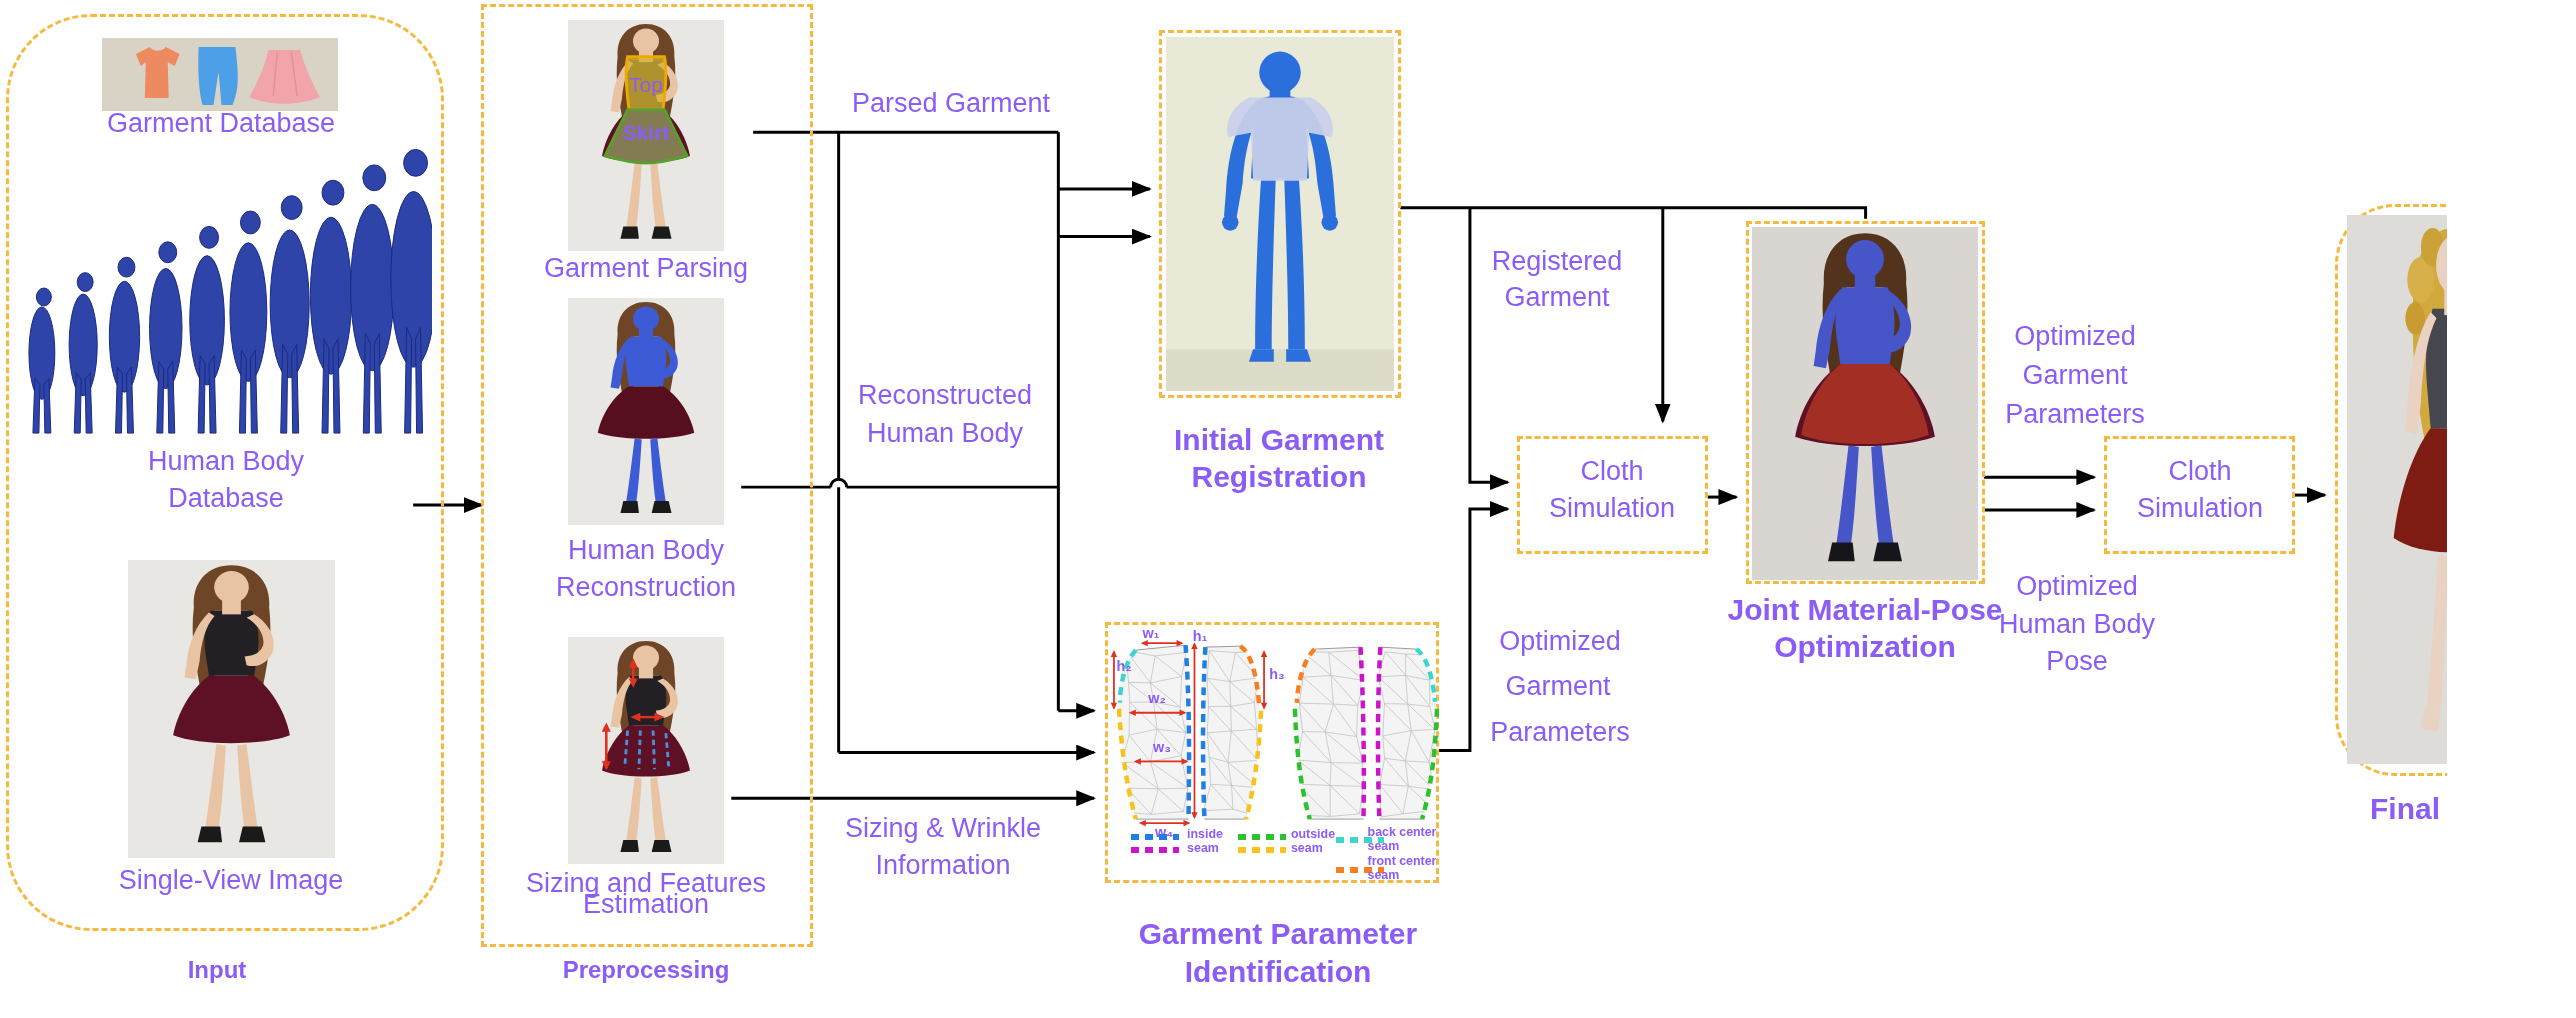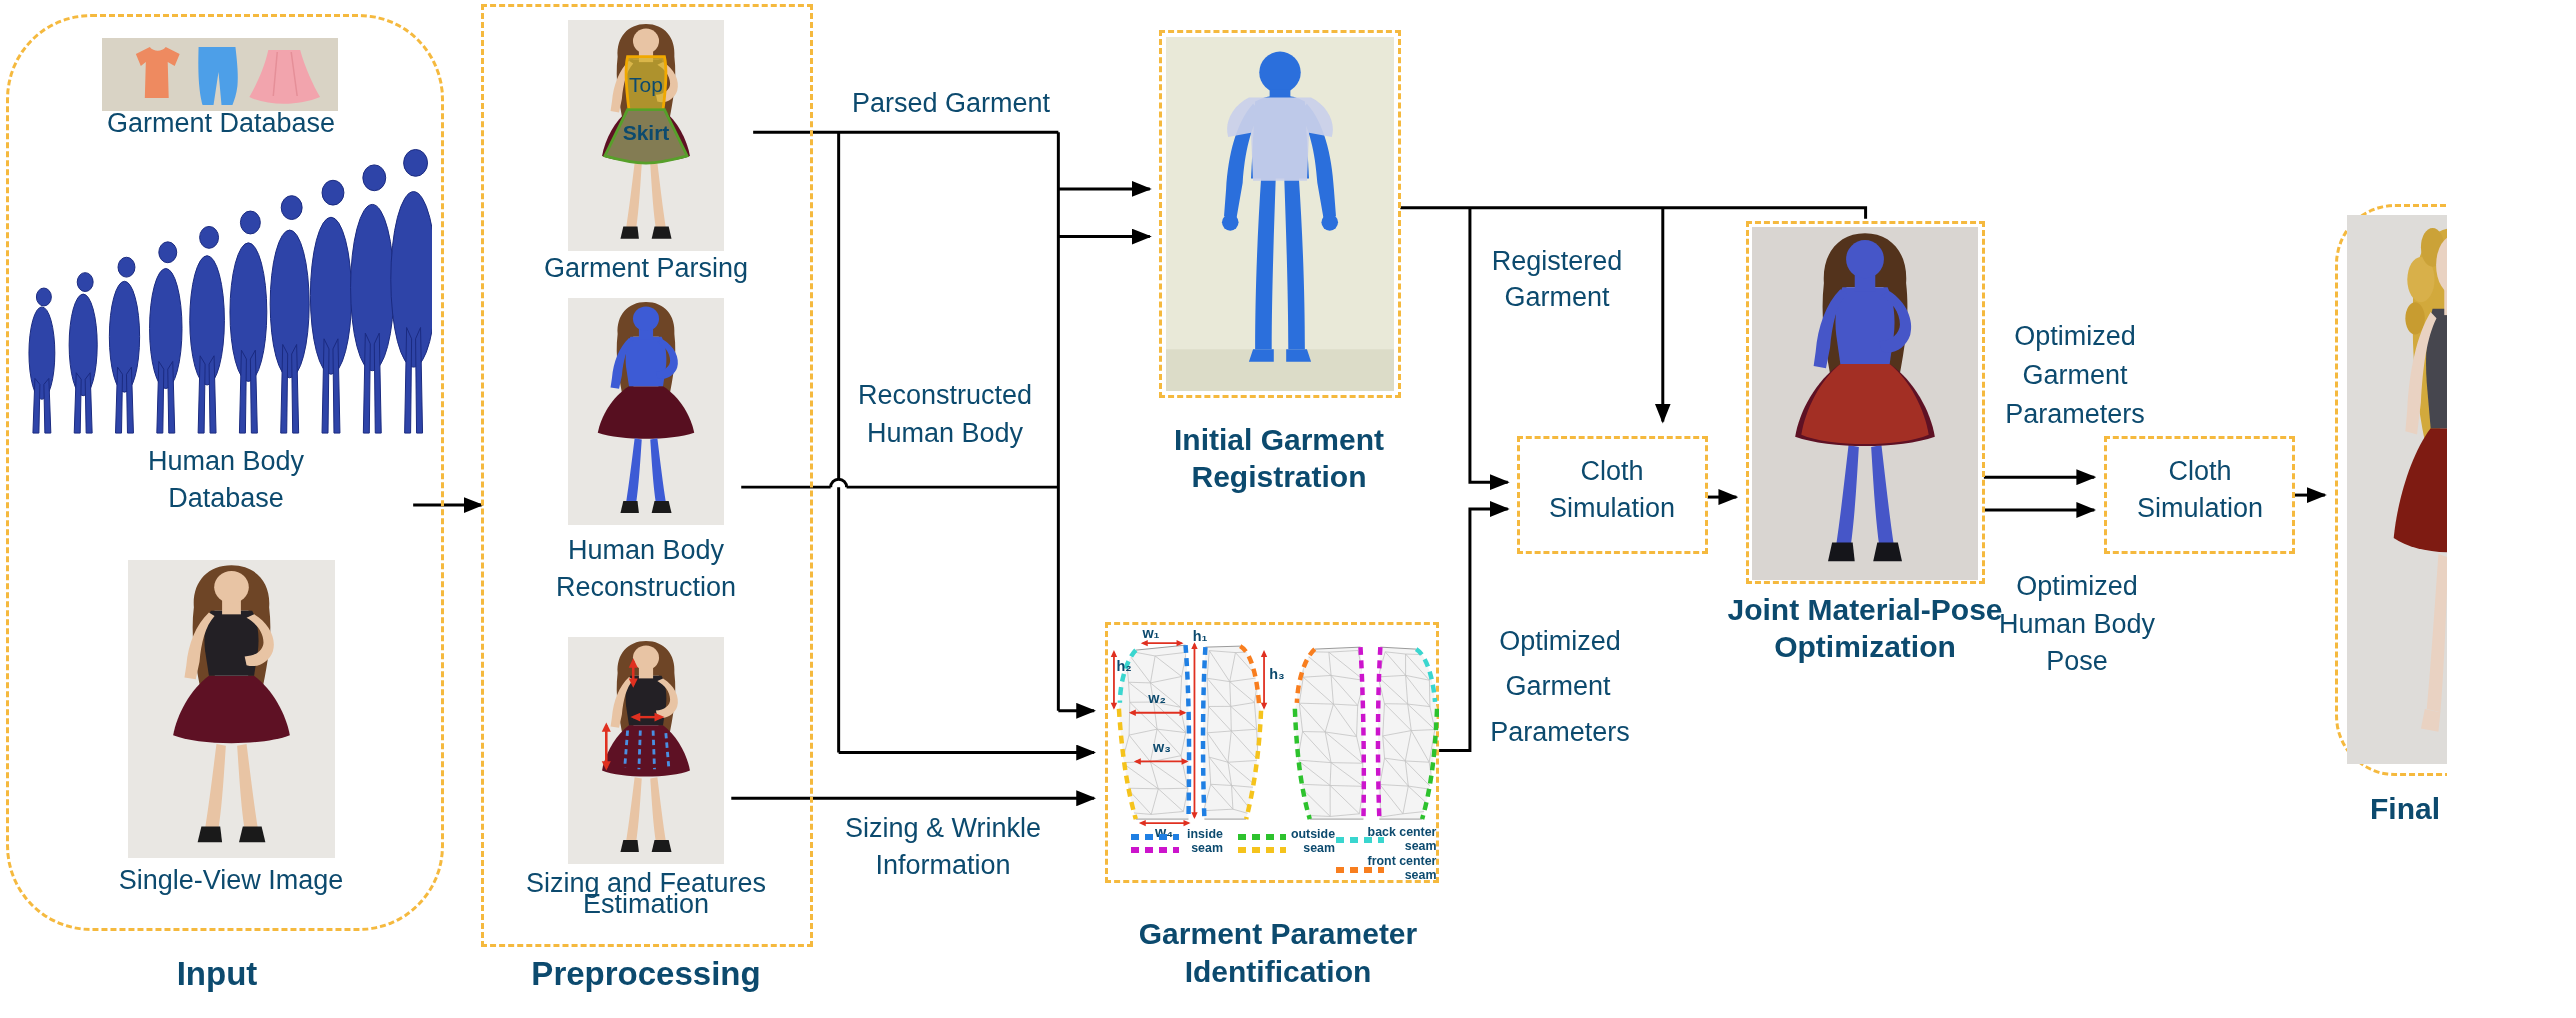--- a/index.html
+++ b/index.html
@@ -1,28 +1,28 @@
 <!DOCTYPE html>
 <html><head>
 <meta charset="utf-8">
 <style>
   html,body{margin:0;padding:0;background:#fff;}
   #canvas{position:relative;width:2447px;height:1018px;background:#fff;
-          font-family:"Liberation Sans",sans-serif;color:#0c4a6e;overflow:hidden;}
+          font-family:"Liberation Sans",sans-serif;color:#8b5cf6;overflow:hidden;}
   .box{position:absolute;border:3px dashed #F5B93E;box-sizing:border-box;}
   .lbl{position:absolute;transform:translateX(-50%);white-space:nowrap;
        font-size:27px;line-height:1.05;text-align:center;}
   .bold{font-weight:bold;font-size:30px;}
-  .title{font-weight:bold;font-size:33px;}
+  .title{font-weight:bold;font-size:24px;}
   .ovl{position:absolute;transform:translateX(-50%);font-size:21px;white-space:nowrap;}
   .ph{position:absolute;}
   .ph svg{display:block;}
   .meas{position:absolute;transform:translateX(-50%);font-weight:bold;font-size:14.4px;white-space:nowrap;}
   .leg{position:absolute;transform:translateX(-50%);font-weight:bold;font-size:12.4px;
-       line-height:14.4px;text-align:right;white-space:nowrap;}
+       line-height:14.4px;text-align:left;white-space:nowrap;}
   .dash{position:absolute;width:48px;height:5.5px;}
   #wires{position:absolute;left:0;top:0;pointer-events:none;}
 </style>
 </head>
 <body>
 
 <div id="canvas">
 
   <svg id="wires" width="2576" height="1018" viewBox="0 0 2590 1024">
     <defs>

